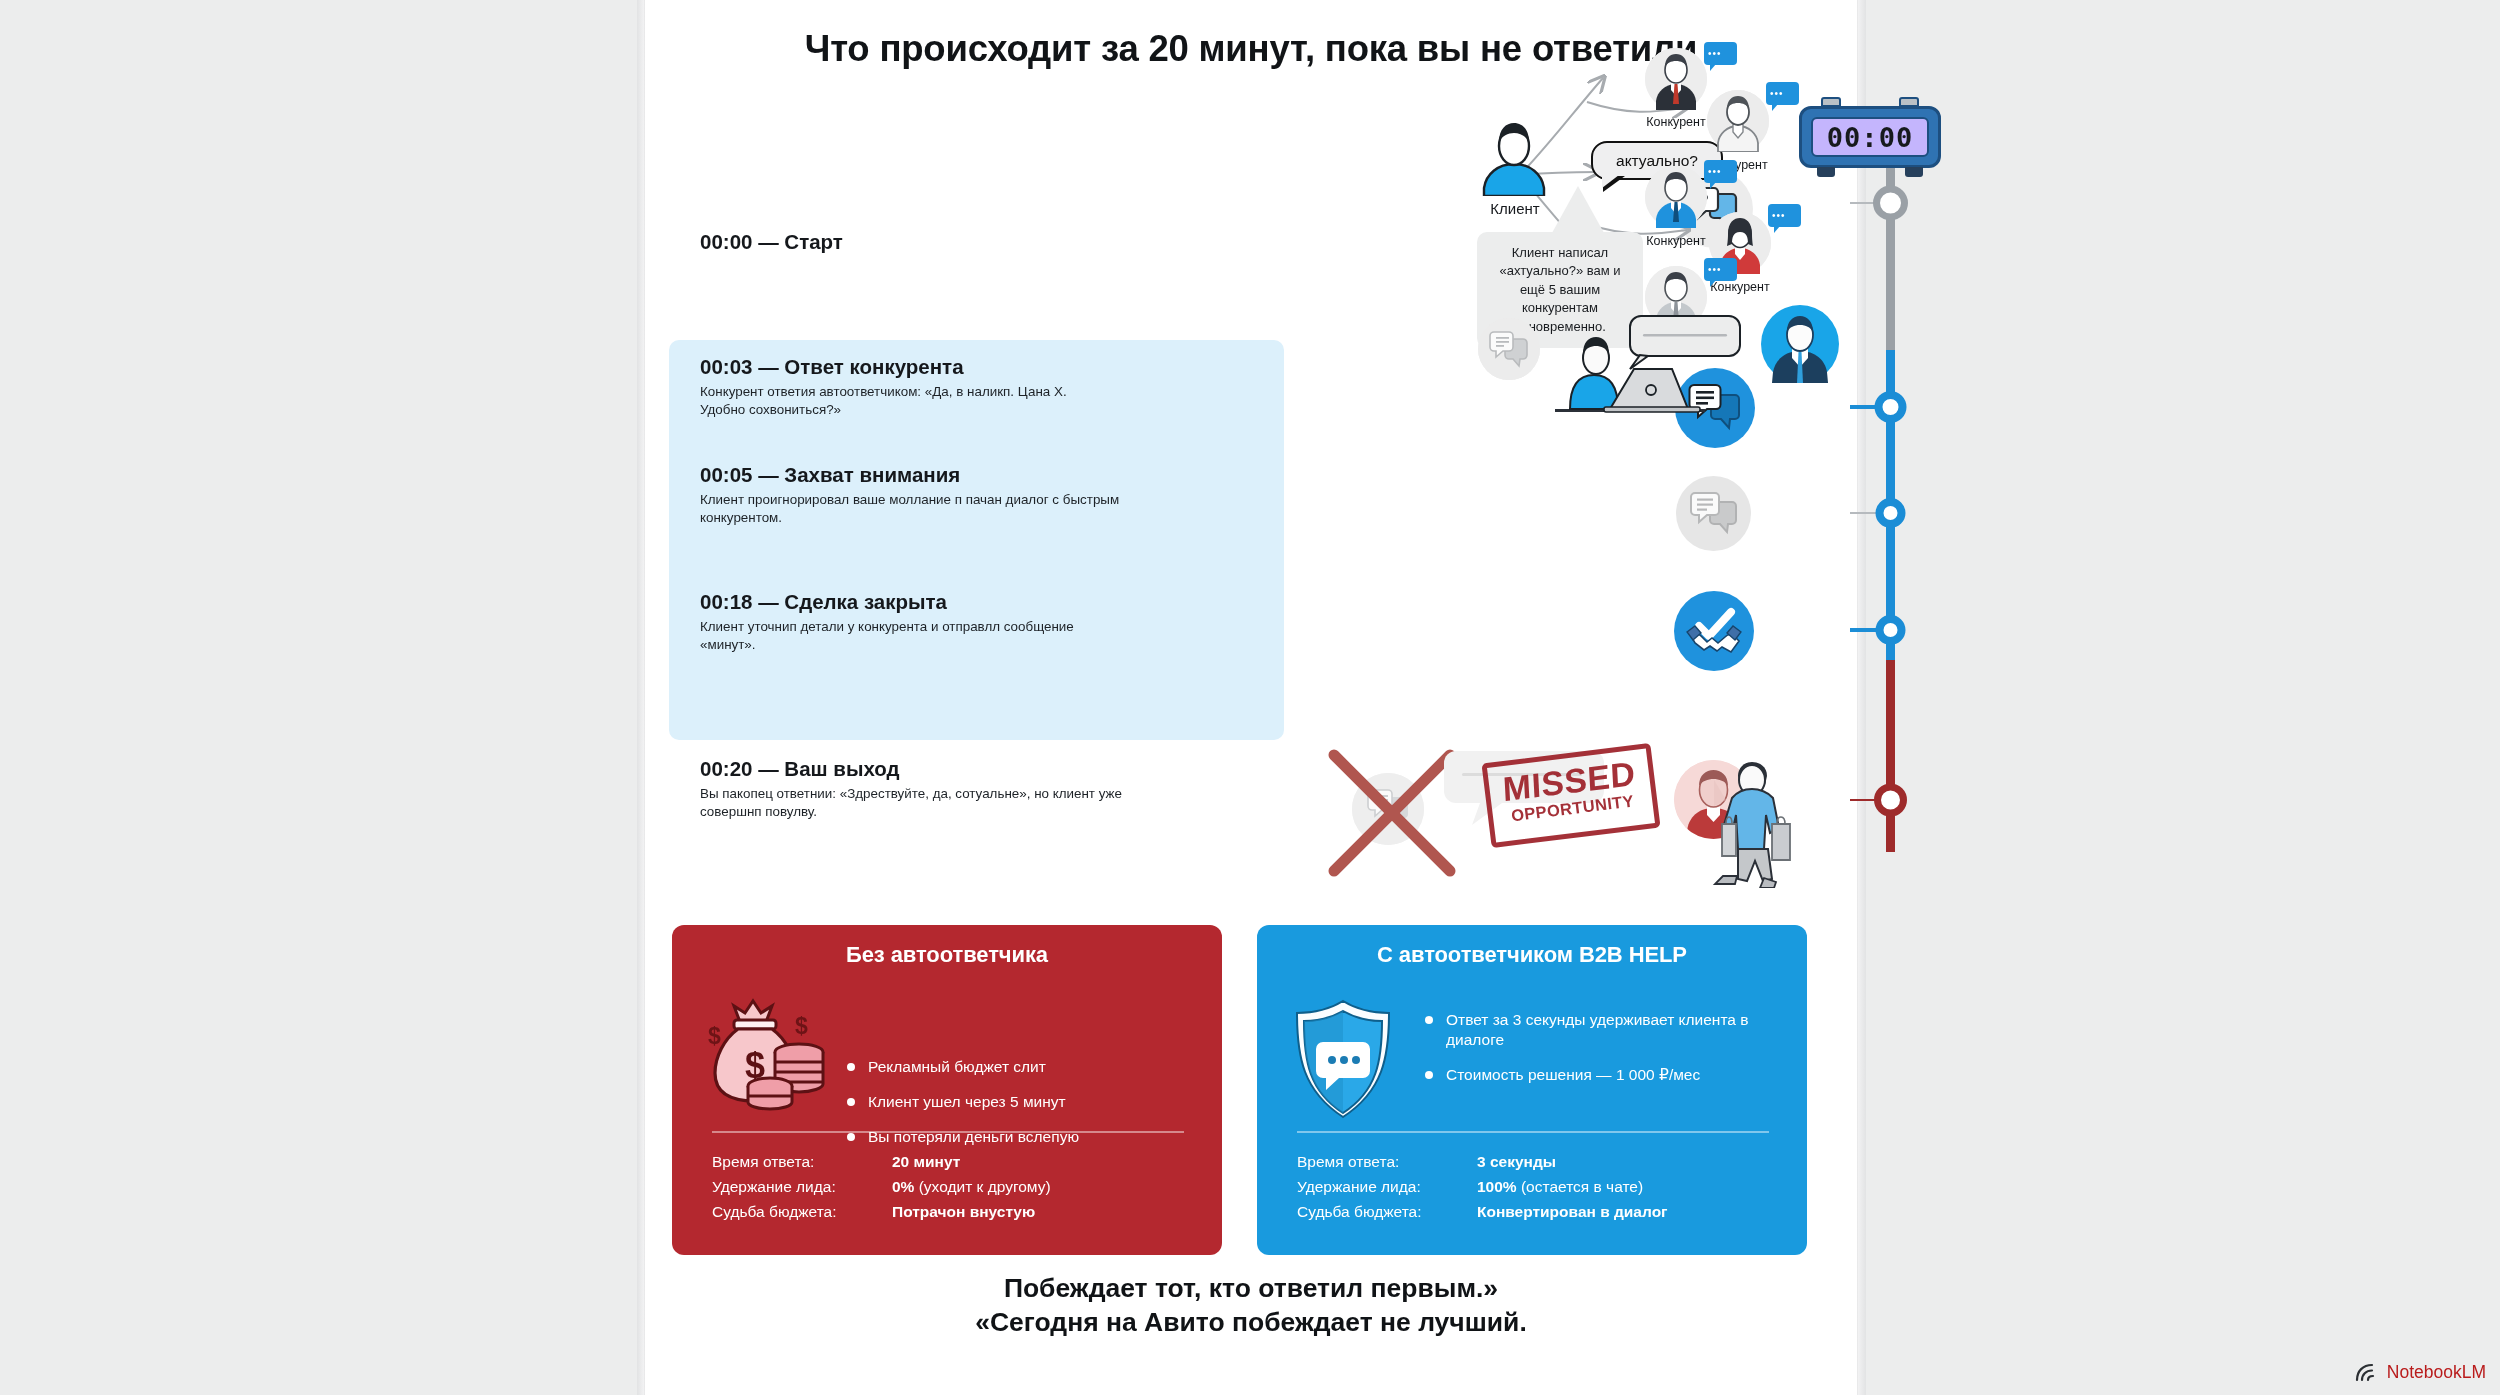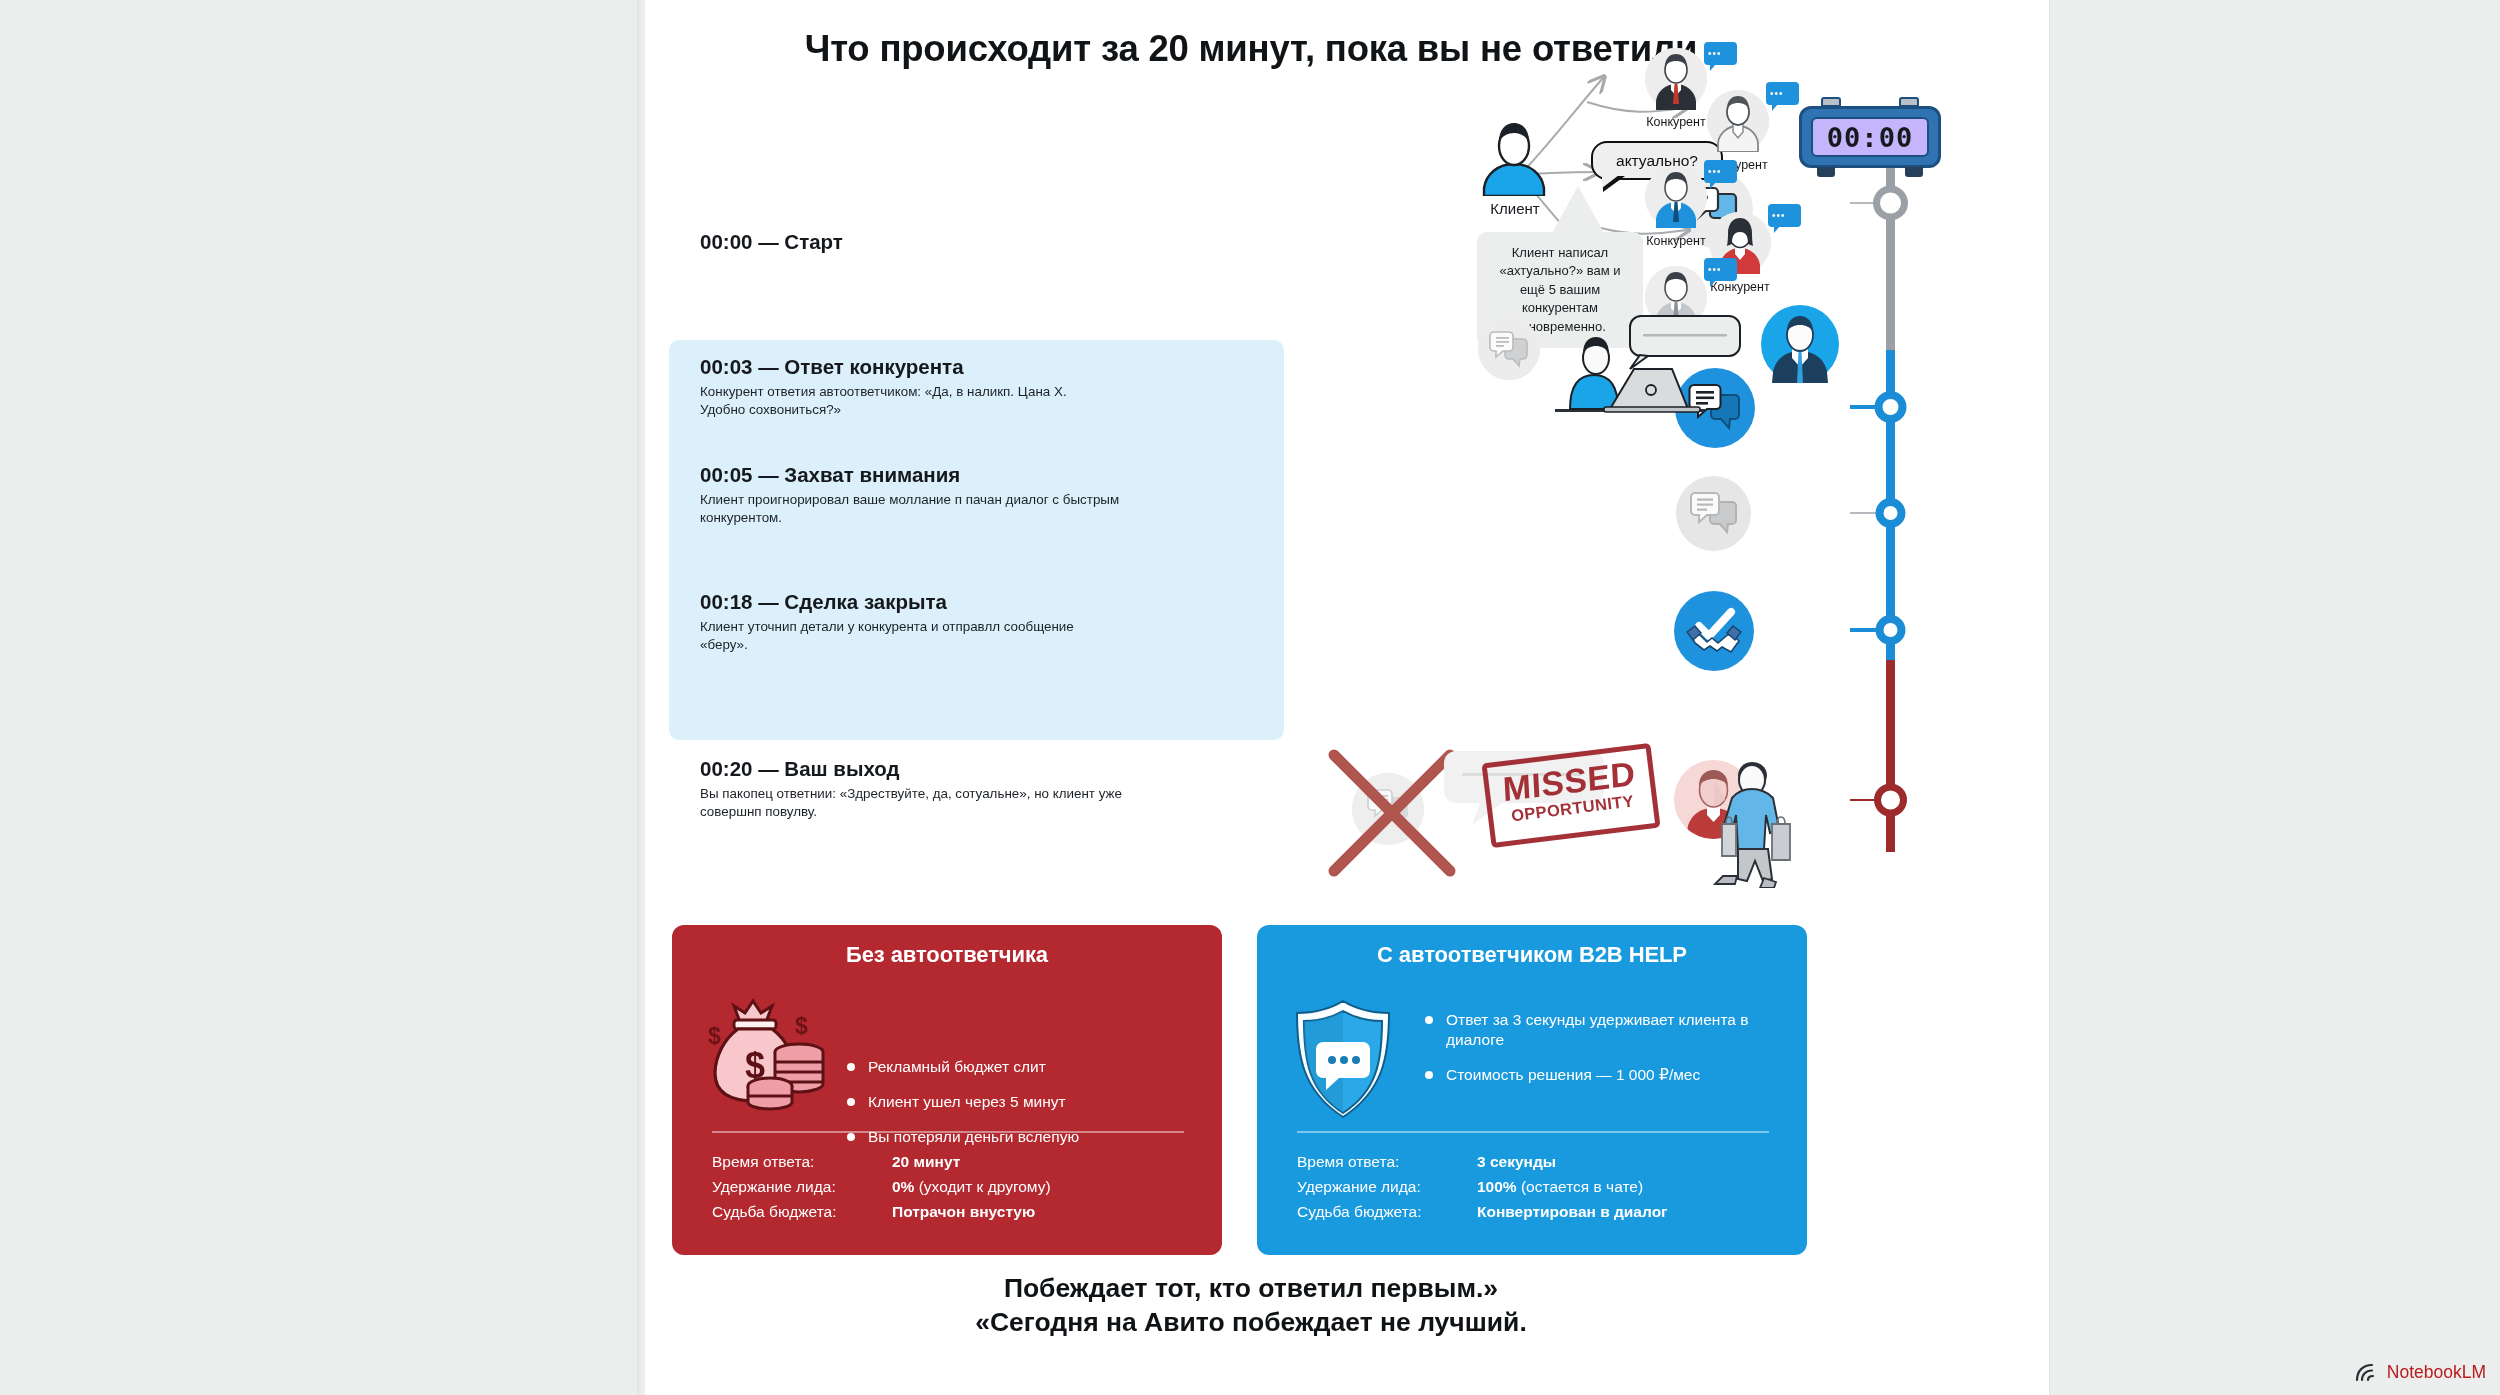--- a/index.html
+++ b/index.html
@@ -7,21 +7,21 @@
   html, body {
     width: 2500px; height: 1395px;
     background: #eceded;
     font-family: "Liberation Sans", "DejaVu Sans", sans-serif;
     overflow: hidden;
   }
   #root { position: relative; width: 2500px; height: 1395px; }
 
   
   #page {
-    position: absolute; left: 645px; top: 0; width: 1404px; height: 1395px;
+    position: absolute; left: 645px; top: 0; width: 1212px; height: 1395px;
     background: #ffffff;
     box-shadow: 0 0 0 1px rgba(0,0,0,.04);
   }
   .sheet-shadow-l { position:absolute; left:637px; top:0; width:8px; height:1395px;
      background:linear-gradient(to right,#e2e3e4,#f4f4f5); }
   .sheet-shadow-r { position:absolute; left:1857px; top:0; width:9px; height:1395px;
      background:linear-gradient(to left,#e2e3e4,#f4f4f5); }
 
   
   #title {
@@ -207,21 +207,21 @@
         <path d="M26 11h18a4 4 0 0 1 4 4v14a4 4 0 0 1-4 4h-4l-1 8-7-8h-6a4 4 0 0 1-4-4V15a4 4 0 0 1 4-4z" fill="#c9cacb" stroke="#b1b2b3" stroke-width="2"></path>
         <path d="M7 2h20a4 4 0 0 1 4 4v14a4 4 0 0 1-4 4h-8l-8 7v-7H7a4 4 0 0 1-4-4V6a4 4 0 0 1 4-4z" fill="#fafafa" stroke="#b7b8b9" stroke-width="2"></path>
         <rect x="9" y="7.5" width="16" height="2.2" fill="#b7b8b9"></rect>
         <rect x="9" y="12.5" width="16" height="2.2" fill="#b7b8b9"></rect>
         <rect x="9" y="17.5" width="10" height="2.2" fill="#b7b8b9"></rect>
       </svg>
     </div>
 
     <div class="tl-row" style="left:55px; top:590px; width:420px;">
       <div class="tl-time">00:18 — Сделка закрыта</div>
-      <div class="tl-desc">Клиент уточнип детали у конкурента и отправлл сообщение «беру».</div>
+      <div class="tl-desc">Клиент уточнип детали у конкурента и отправлл сообщение «минут».</div>
     </div>
     <div class="tl-icon" style="left:1029px; top:591px; width:80px; height:80px; background:#1f92dd;">
       <svg width="62" height="58" viewBox="0 0 62 58">
         <path d="M16 24 L26 34 L48 10" fill="none" stroke="#fff" stroke-width="8" stroke-linecap="round" stroke-linejoin="round"></path>
         <path d="M8 34c3-3 7-3 10 0l6 6 5-4 6 5 7-6c3-3 7-3 10 0l4 4-8 11-9-5-5 4-7-5-6 4-9-7z" fill="#fff" stroke="#17446b" stroke-width="1.6"></path>
         <path d="M4 30l8-6 6 7-8 7z" fill="#3f6fa8" stroke="#17446b" stroke-width="1.4"></path>
         <path d="M58 30l-8-6-6 7 8 7z" fill="#3f6fa8" stroke="#17446b" stroke-width="1.4"></path>
       </svg>
     </div>
 

